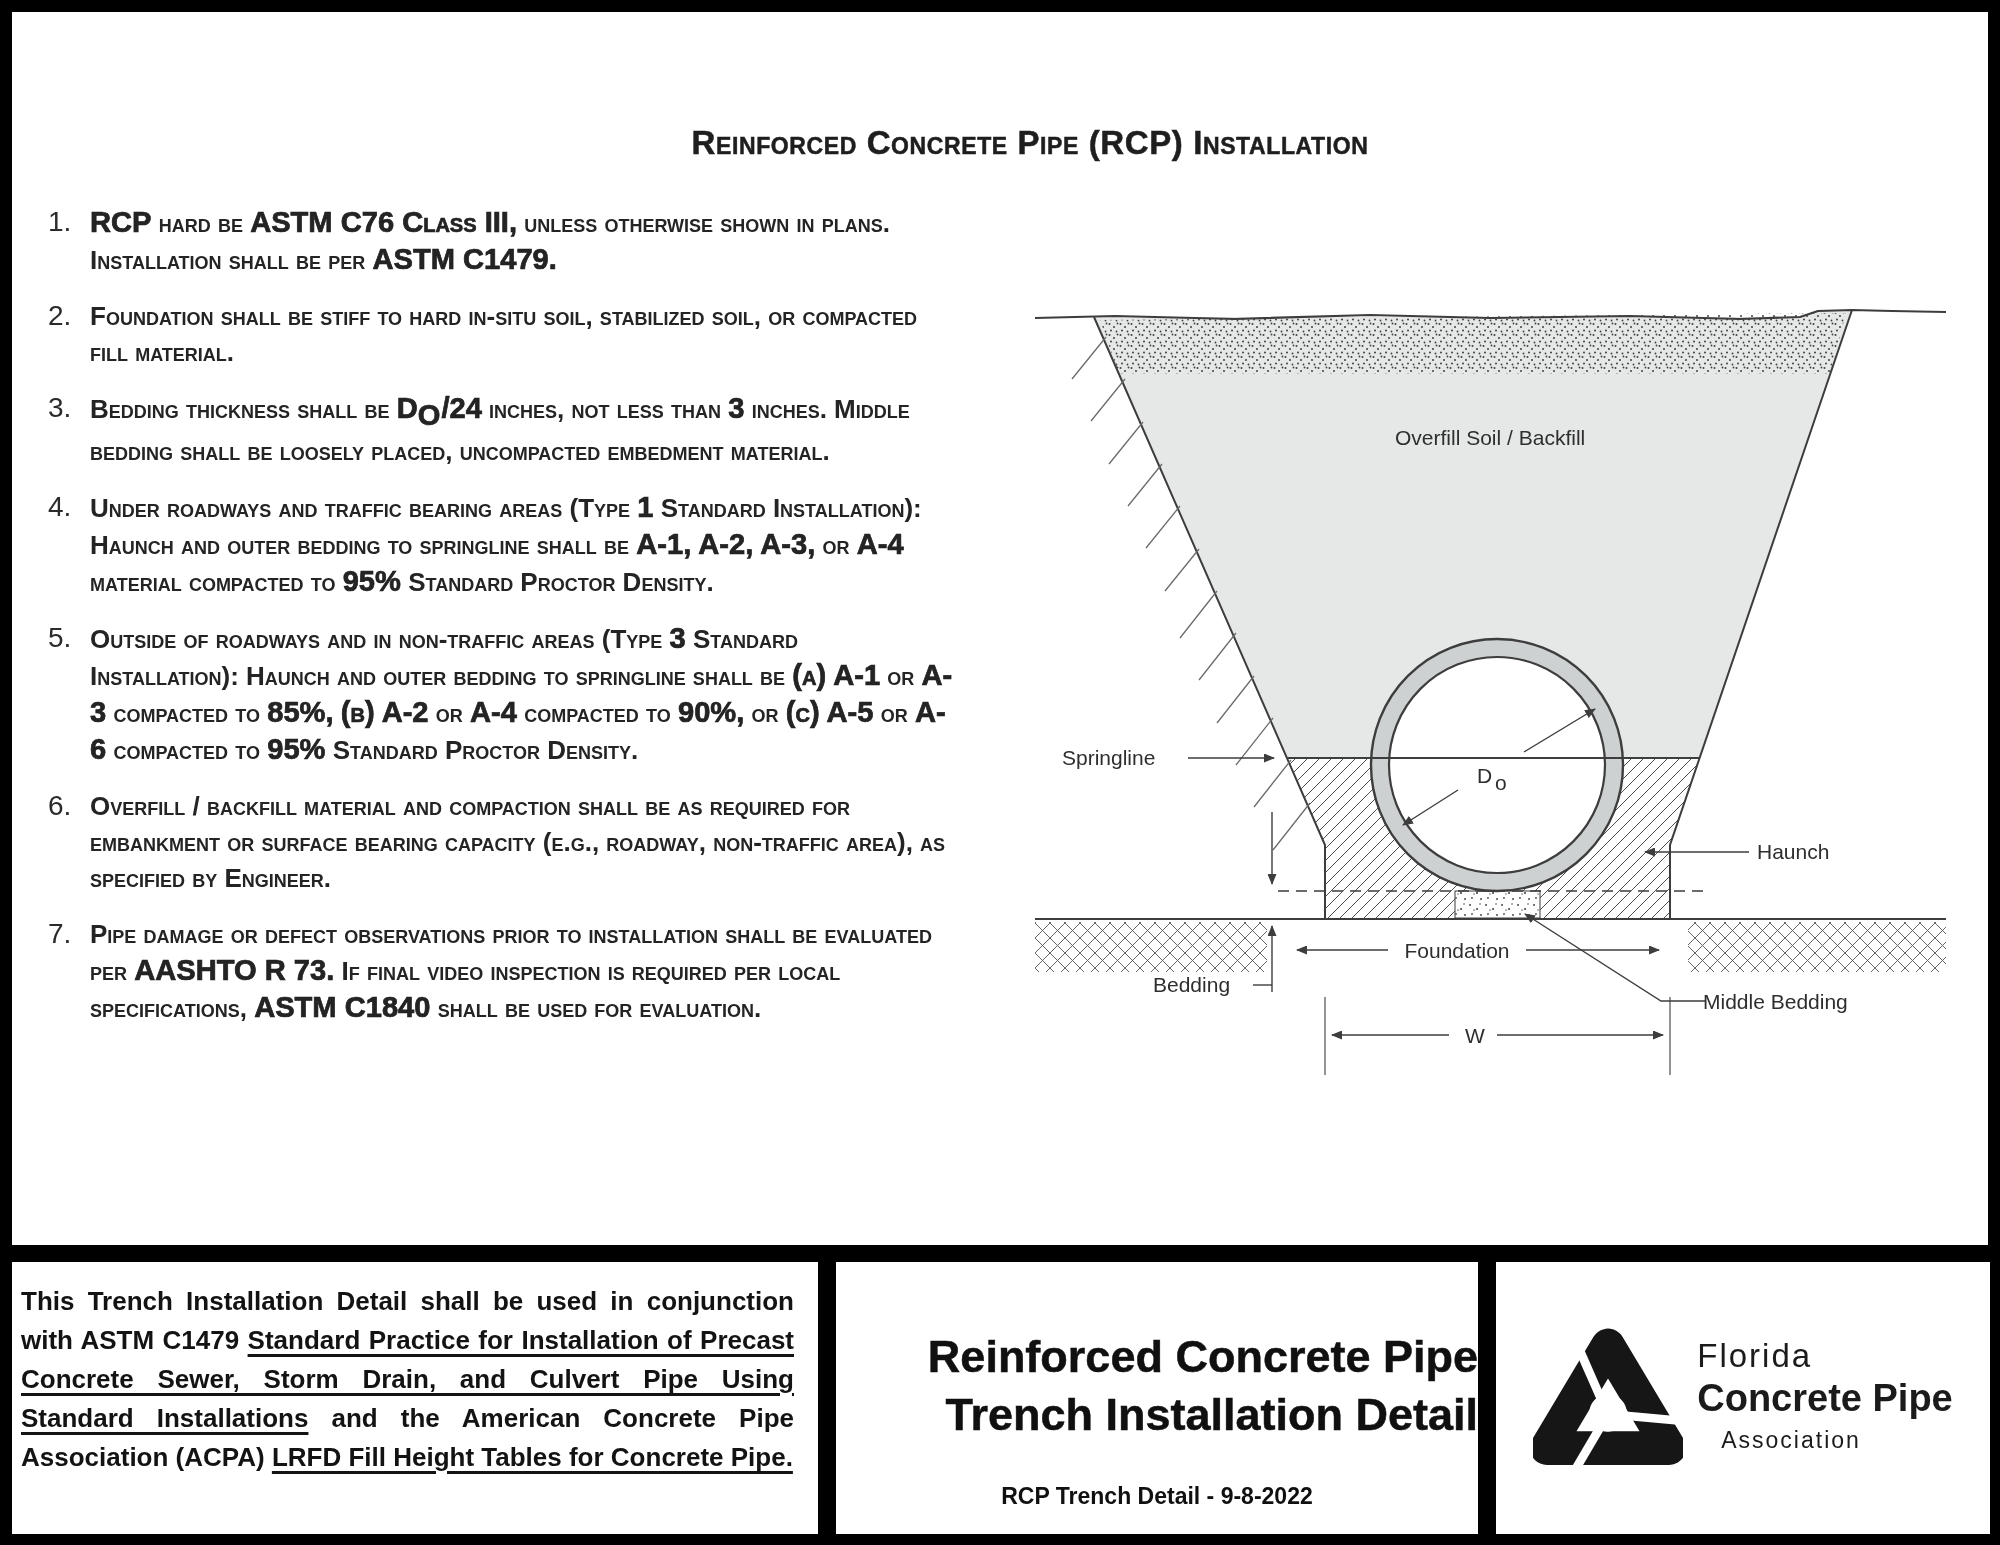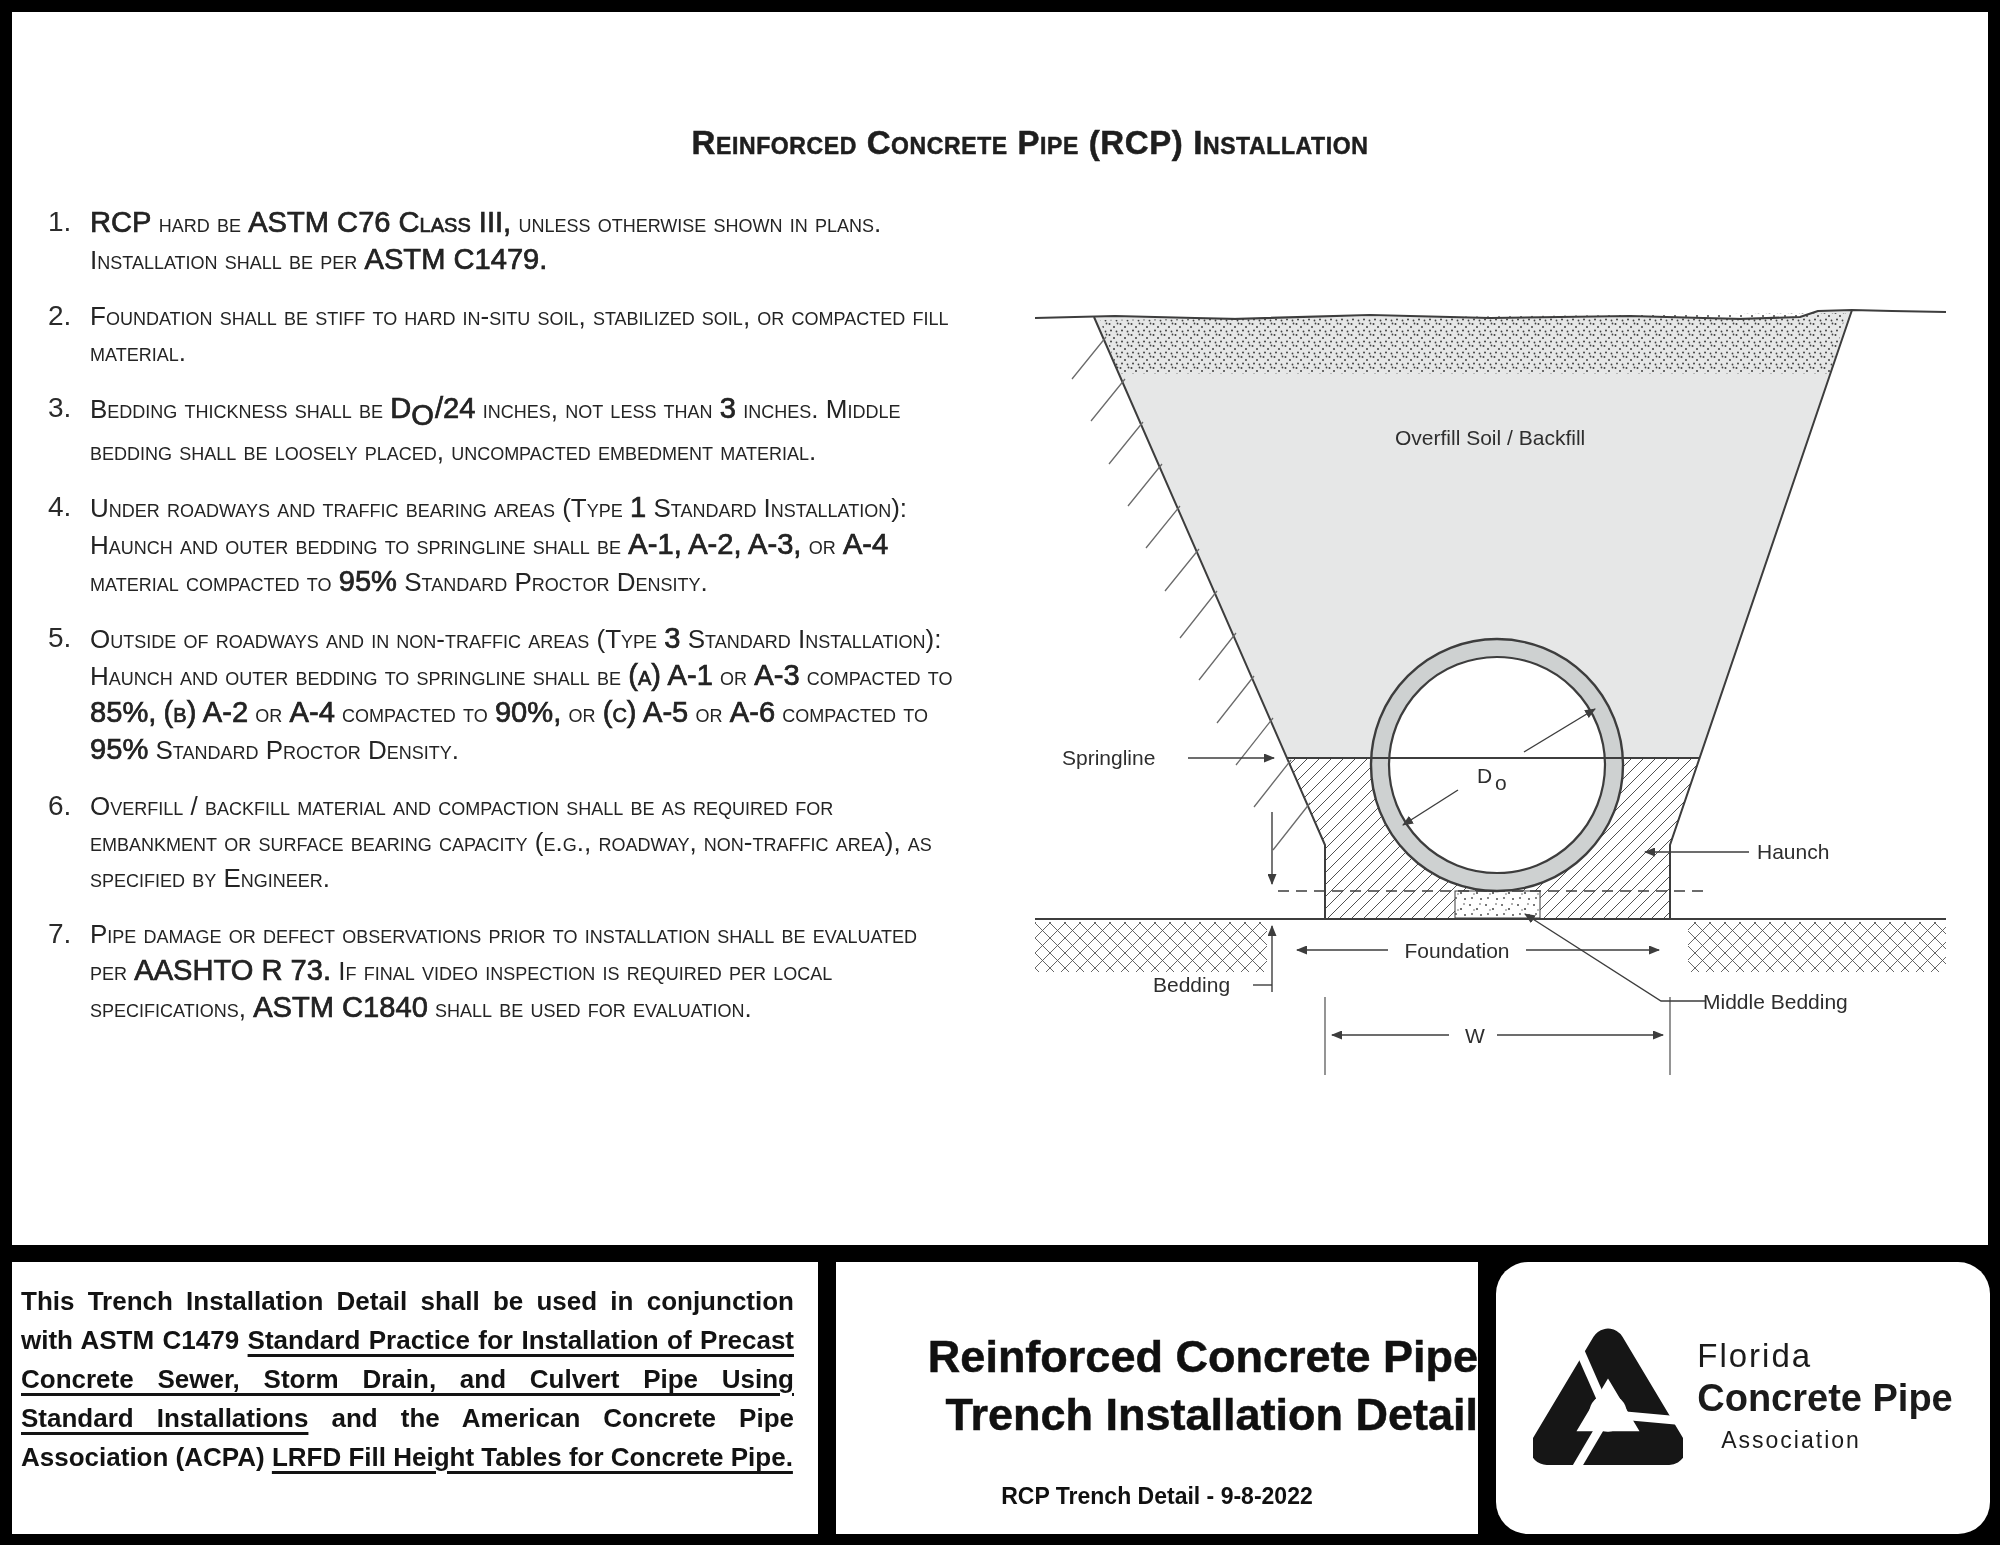--- a/index.html
+++ b/index.html
@@ -7,37 +7,37 @@
         font-family:"Liberation Sans",sans-serif;color:#232323;}
   .main-panel{position:absolute;left:12px;top:12px;width:1976px;height:1233px;background:#fff;}
   .doc-title{position:absolute;left:60px;right:0;top:112px;margin:0;text-align:center;
              font-variant-caps:small-caps;font-weight:700;font-size:33px;letter-spacing:.6px;
              color:#1e1e1e;-webkit-text-stroke:.5px #1e1e1e;}
   .notes{position:absolute;left:36px;top:192px;width:905px;margin:0;padding:0;list-style:none;}
   .notes li{display:flex;margin-bottom:20px;}
   .notes .num{flex:0 0 42px;font-size:28px;font-weight:400;color:#2b2b2b;line-height:36px;}
   .note-text{flex:1;font-variant-caps:small-caps;font-size:26px;line-height:36px;
              font-weight:700;color:#242424;}
-  .seg{font-weight:400;}
+  .seg{font-weight:700;}
   .seg.b{font-size:1.12em;-webkit-text-stroke:.7px #1c1c1c;}
   sub.seg{font-size:.6em;vertical-align:-.25em;margin-right:1px;}
   .seg.u{text-decoration:underline;text-decoration-thickness:2.5px;text-underline-offset:5px;}
   .diagram{position:absolute;left:1008px;top:266px;width:945px;height:815px;}
   .dlabel{font-family:"Liberation Sans",sans-serif;font-size:21px;fill:#2e2e2e;}
   .footer-box{position:absolute;top:1262px;height:272px;background:#fff;}
   .footer-box.left{left:12px;width:806px;}
   .ref-text{margin:0;padding:20px 24px 0 9px;font-size:26px;line-height:39px;font-weight:700;
             text-align:justify;color:#131313;font-variant-caps:normal;}
   .ref-text .seg{font-weight:700;}
   .footer-box.center{left:836px;width:642px;}
   .sheet-title{position:absolute;left:0;right:0;top:66px;text-align:right;font-size:45px;
                line-height:58px;font-weight:700;color:#101010;-webkit-text-stroke:.5px #101010;}
   .sheet-sub{position:absolute;left:0;right:0;bottom:24px;text-align:center;font-size:23px;
              font-weight:700;color:#101010;margin-top:31px;}
-  .footer-box.logo{left:1496px;width:494px;display:flex;align-items:center;justify-content:center;gap:14px;border-radius:32px;}
+  .footer-box.logo{left:1496px;width:494px;display:flex;align-items:center;justify-content:center;gap:14px;}
   .logo-mark{width:150px;height:140px;flex:0 0 auto;}
   .logo-text{text-align:left;color:#1b1b1b;}
   .logo-text .lt1{font-size:33px;font-weight:400;letter-spacing:2px;line-height:40px;}
   .logo-text .lt2{font-size:38px;font-weight:700;line-height:44px;}
   .logo-text .lt3{font-size:23px;font-weight:400;letter-spacing:2px;line-height:40px;margin-left:24px;}
 </style>
 </head>
 <body>
 
 <div class="page">

